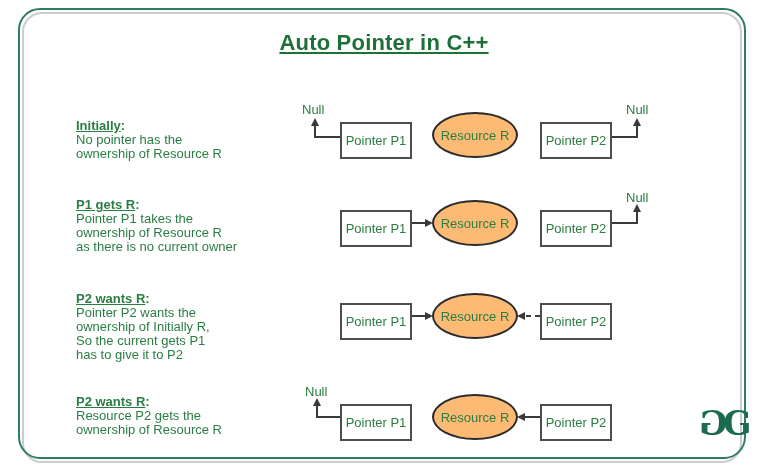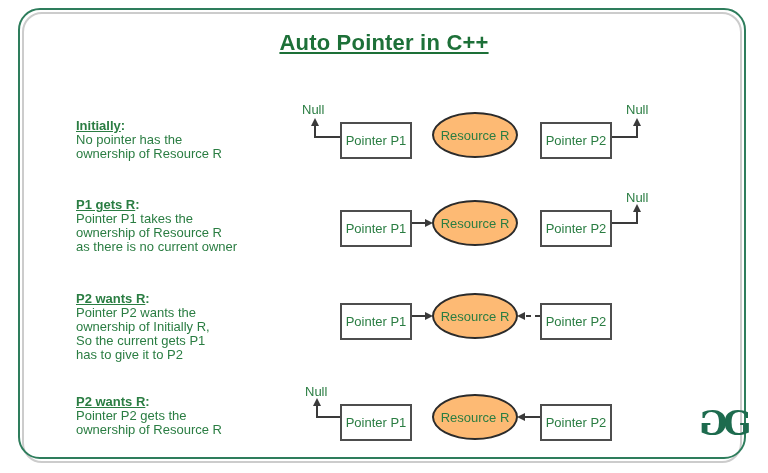--- a/index.html
+++ b/index.html
@@ -127,21 +127,21 @@
     <div>ownership of Initially R,</div>
     <div>So the current gets P1</div>
     <div>has to give it to P2</div>
   </div>
   <div class="pbox" style="left:340px;top:303px">Pointer P1</div>
   <div class="ell" style="top:293px">Resource R</div>
   <div class="pbox" style="left:540px;top:303px">Pointer P2</div>
 
   <div class="textblock" style="top:395px">
     <div class="heading"><span class="hu">P2 wants R</span><span>:</span></div>
-    <div>Pointer P2 gets the</div>
+    <div>Resource P2 gets the</div>
     <div>ownership of Resource R</div>
   </div>
   <span class="nulllabel" style="left:305px;top:384px">Null</span>
   <div class="pbox" style="left:340px;top:404px">Pointer P1</div>
   <div class="ell" style="top:394px">Resource R</div>
   <div class="pbox" style="left:540px;top:404px">Pointer P2</div>
 
   <div class="logo"><span class="gflip">G</span><span>G</span></div>
 
 </div>

